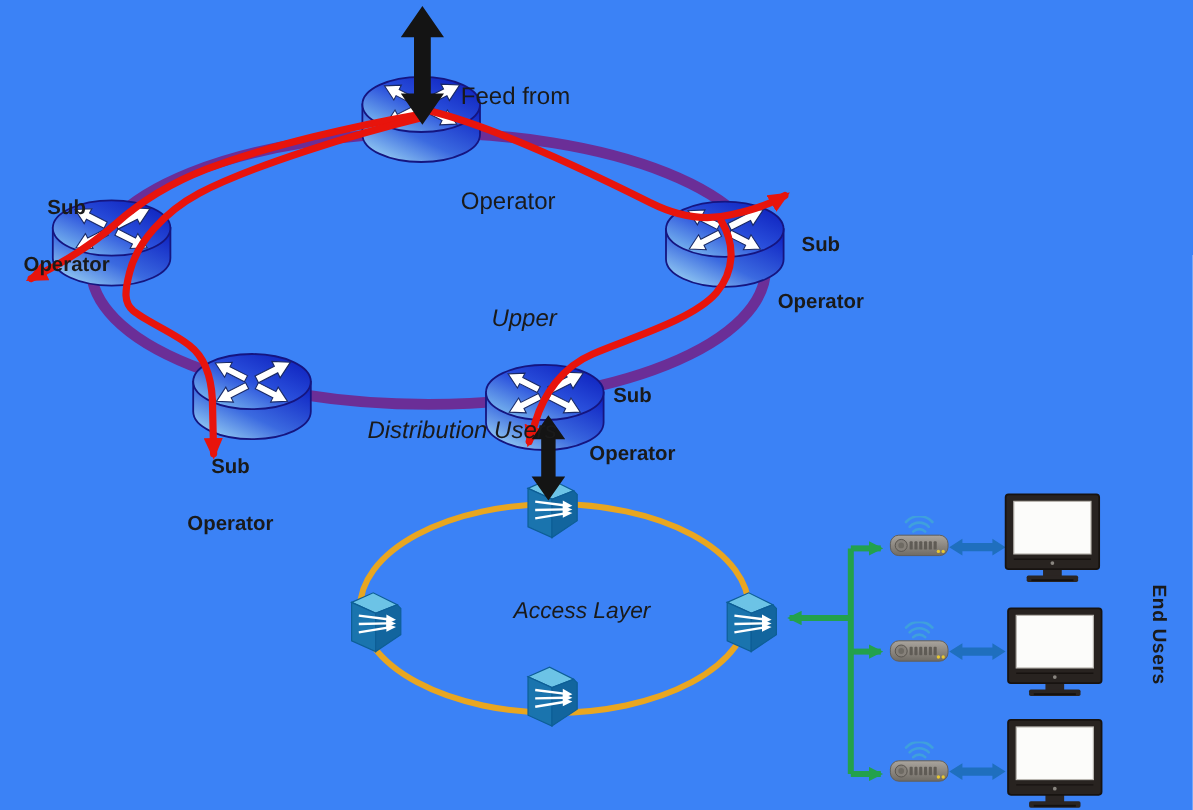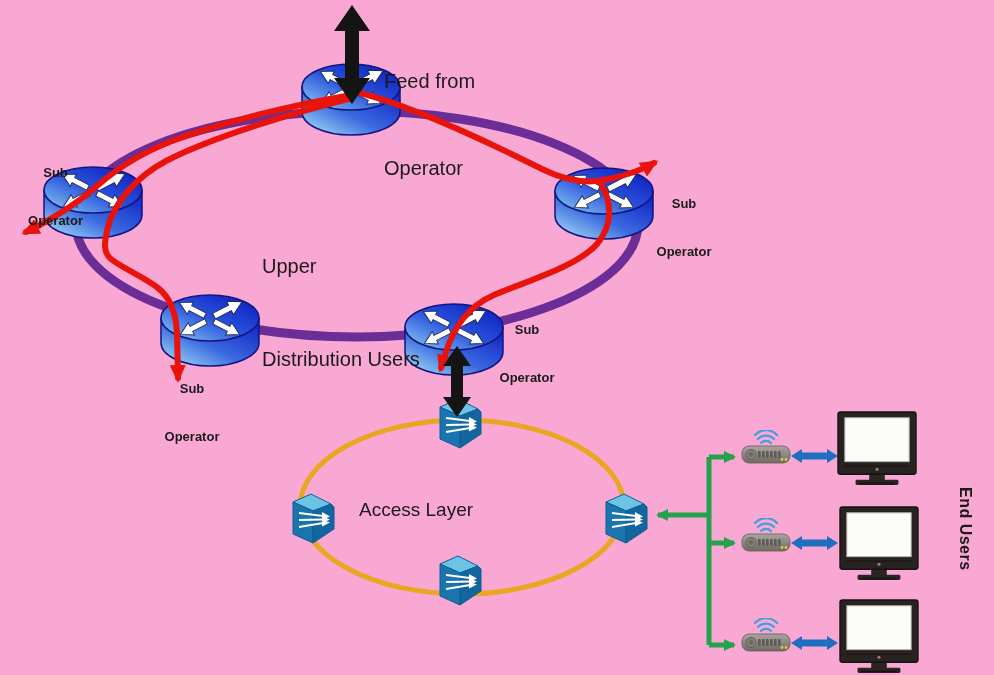--- a/index.html
+++ b/index.html
@@ -1,32 +1,32 @@
 <!DOCTYPE html>
 <html><head>
 <meta charset="utf-8">
 <style>
   html,body{margin:0;padding:0;}
   body{background:#ffffff;}
   #stage{
     position:relative;
     width:994px;height:675px;
-    background:#f9a8d4;
+    background:#3b82f6;
     overflow:hidden;
     font-family:"Liberation Sans", sans-serif;
     color:#1a1a1a;
   }
   #diagram-svg{position:absolute;left:0;top:0;}
   .lbl{position:absolute;white-space:pre;}
   .lbl-big{font-size:20px;line-height:29px;}
-  .lbl-center{text-align:left;}
-  .lbl-sub{font-size:13px;font-weight:700;line-height:16px;text-align:center;}
+  .lbl-center{text-align:right;font-style:italic;}
+  .lbl-sub{font-size:17px;font-weight:700;line-height:16px;text-align:center;}
   #feed-label{left:384px;top:9px;}
   #upper-label{left:262px;top:189px;width:202px;line-height:31px;}
-  #access-label{left:359px;top:495px;width:142px;font-size:19px;}
+  #access-label{left:400px;top:495px;width:142px;font-size:19px;}
   #endusers-label{
     left:956px;top:487px;height:110px;
     writing-mode:vertical-rl;
     font-size:16px;font-weight:600;letter-spacing:.5px;
   }
   #sub-west{left:13px;top:133px;width:85px;}
   #sub-east{left:647px;top:164px;width:74px;}
   #sub-southwest{left:150px;top:349px;width:84px;}
   #sub-south{left:486px;top:290px;width:82px;}
 </style>

